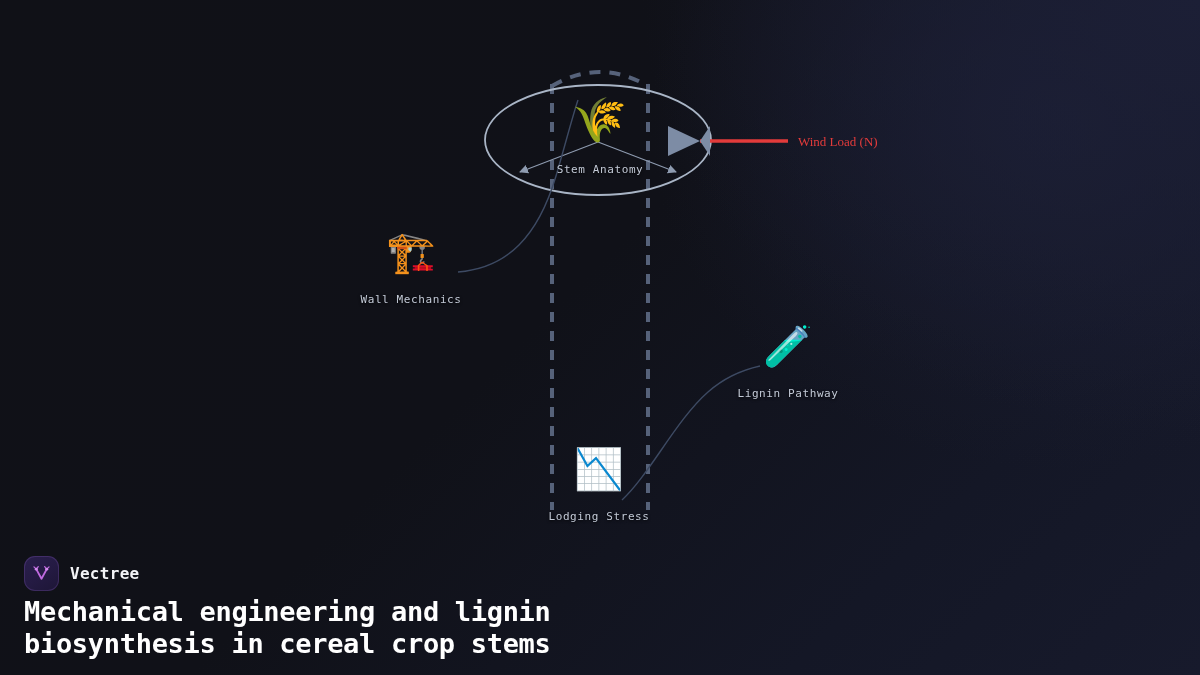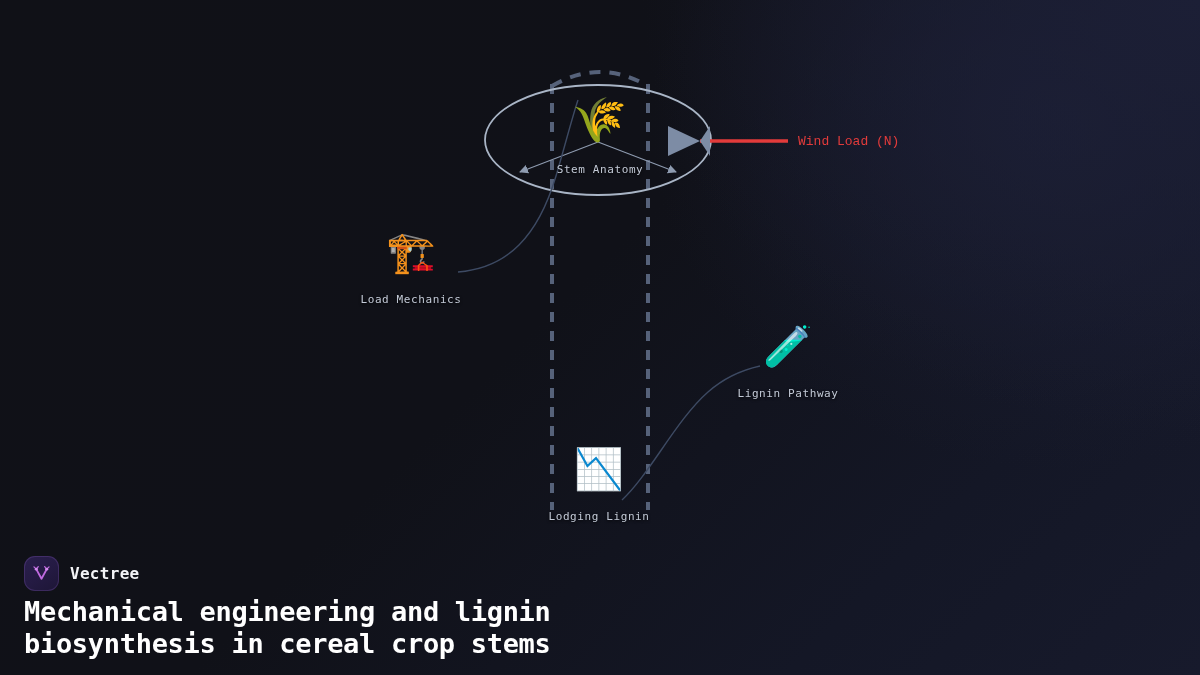--- a/index.html
+++ b/index.html
@@ -55,21 +55,21 @@
   #node-stem .glyph { font-size: 44px; }
   #node-wall      { left: 411px; top: 232px; }
   #node-wall .glyph { font-size: 40px; }
   #node-lignin    { left: 788px; top: 326px; }
   #node-lignin .glyph { font-size: 40px; }
   #node-lodging   { left: 599px; top: 449px; }
   #node-lodging .glyph { font-size: 40px; }
 
   .annot-label {
     position: absolute;
-    font-family: Liberation Mono, monospace;
+    font-family: Liberation Serif, serif;
     font-size: 13px;
     color: #e33b3b;
     white-space: nowrap;
   }
   #wind-label { left: 798px; top: 134px; }
 
   
   #footer {
     position: absolute;
     left: 0;
@@ -167,31 +167,31 @@
     </svg>
   </div>
 
   <div class="node" id="node-stem">
     <div class="glyph">🌾</div>
     <div class="nlabel">Stem Anatomy</div>
   </div>
 
   <div class="node" id="node-wall">
     <div class="glyph">🏗️</div>
-    <div class="nlabel">Load Mechanics</div>
+    <div class="nlabel">Wall Mechanics</div>
   </div>
 
   <div class="node" id="node-lignin">
     <div class="glyph">🧪</div>
     <div class="nlabel">Lignin Pathway</div>
   </div>
 
   <div class="node" id="node-lodging">
     <div class="glyph">📉</div>
-    <div class="nlabel">Lodging Lignin</div>
+    <div class="nlabel">Lodging Stress</div>
   </div>
 
   <div class="annot-label" id="wind-label">Wind Load (N)</div>
 
   <div id="footer">
     <div id="brand">
       <div id="brand-mark">
         <svg width="21" height="21" viewBox="0 0 24 24" xmlns="http://www.w3.org/2000/svg">
           <path d="M6 7 L12 18 L18 7" fill="none" stroke="#c06ae0" stroke-width="2.1" stroke-linecap="round" stroke-linejoin="round"></path>
           <path d="M6 7 L3.4 4.4 M6 7 L8.3 4.2 M18 7 L15.6 4.2 M18 7 L20.6 4.4" fill="none" stroke="#c06ae0" stroke-width="1.5" stroke-linecap="round"></path>

